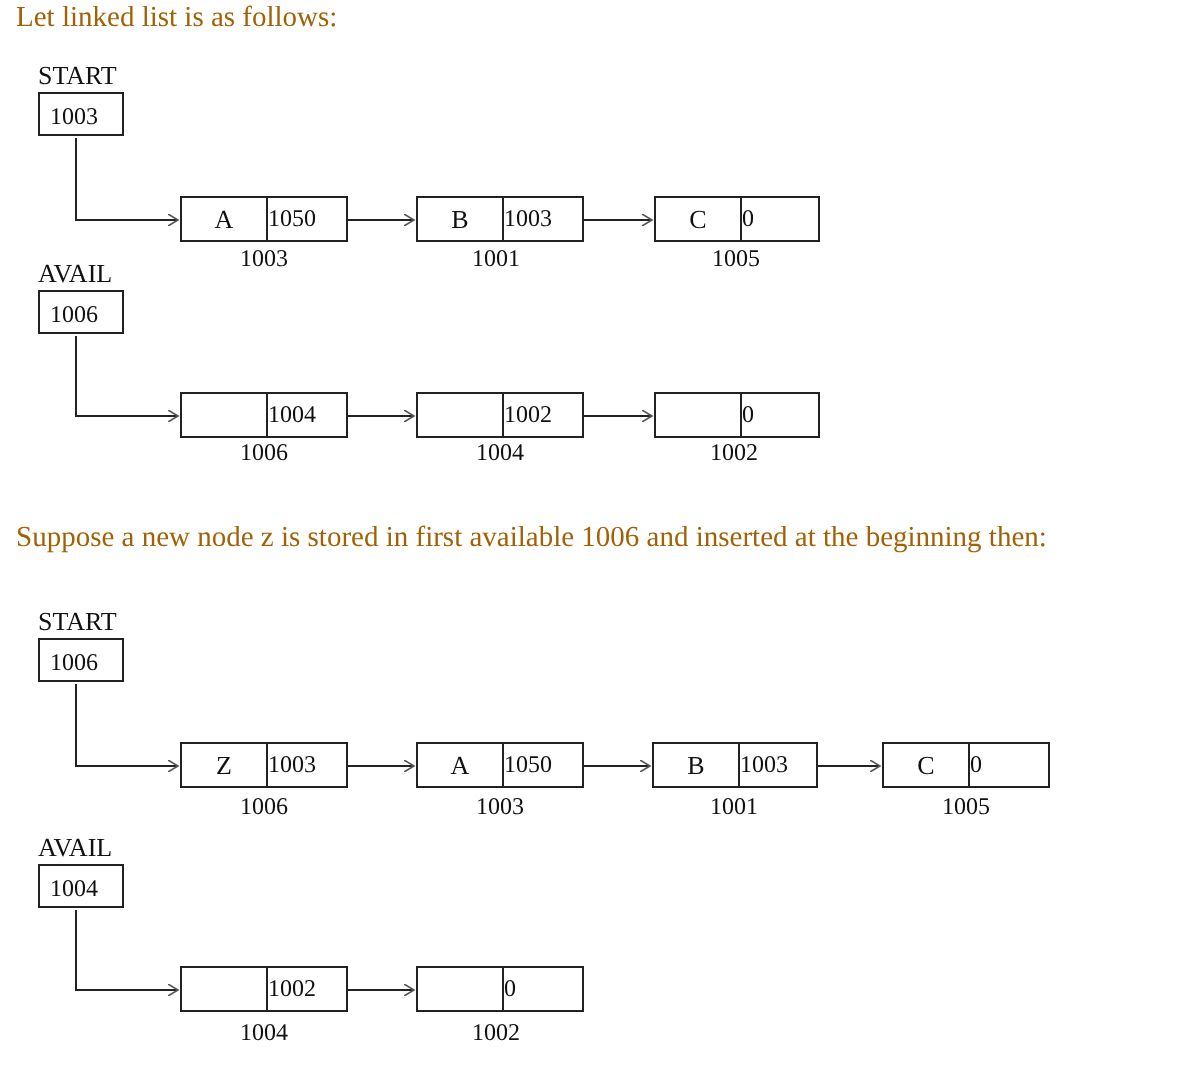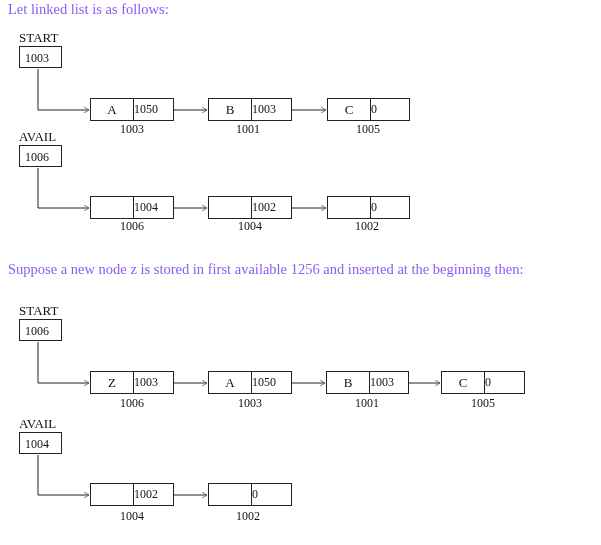--- a/index.html
+++ b/index.html
@@ -1,18 +1,18 @@
 <!DOCTYPE html>
 <html><head>
 <meta charset="utf-8">
 <style>
   html, body { margin:0; padding:0; background:#ffffff; }
   body { width:601px; height:545px; position:relative; overflow:hidden;
          font-family:"DejaVu Serif","Liberation Serif",serif; color:#111; }
-  .heading { position:absolute; color:#8b5cf6; font-size:14.5px; white-space:nowrap;
+  .heading { position:absolute; color:#a16207; font-size:14.5px; white-space:nowrap;
              font-family:"Liberation Serif","DejaVu Serif",serif; }
   .label { position:absolute; font-size:13px; font-family:"Liberation Serif","DejaVu Serif",serif; }
   .ptr { position:absolute; border:1px solid #222; background:#fff; height:22px; width:43px;
          font-size:12px; line-height:22px; text-indent:5px; box-sizing:border-box;
          font-family:"Liberation Serif","DejaVu Serif",serif; }
   .node { position:absolute; height:23px; border:1px solid #222; box-sizing:border-box; display:flex; background:#fff; }
   .node .info { width:42px; border-right:1px solid #222; text-align:center; font-size:13px; line-height:21px;
                 font-family:"Liberation Serif","DejaVu Serif",serif; }
   .node .link { flex:1; text-align:left; font-size:12px; line-height:21px;
                 font-family:"Liberation Serif","DejaVu Serif",serif; }
@@ -86,21 +86,21 @@
   <div class="link">1002</div>
 </div>
 <div class="addr" style="left:208px;top:219px;">1004</div>
 
 <div class="node" style="left:327px;top:196px;width:83px;">
   <div class="info"></div>
   <div class="link">0</div>
 </div>
 <div class="addr" style="left:325px;top:219px;">1002</div>
 
-<div class="heading" style="left:8px;top:261px;">Suppose a new node z is stored in first available 1256 and inserted at the beginning then:</div>
+<div class="heading" style="left:8px;top:261px;">Suppose a new node z is stored in first available 1006 and inserted at the beginning then:</div>
 
 <div class="label" style="left:19px;top:303px;">START</div>
 <div class="ptr" style="left:19px;top:319px;">1006</div>
 
 <div class="node" style="left:90px;top:371px;width:84px;">
   <div class="info">Z</div>
   <div class="link">1003</div>
 </div>
 <div class="addr" style="left:90px;top:396px;">1006</div>
 

